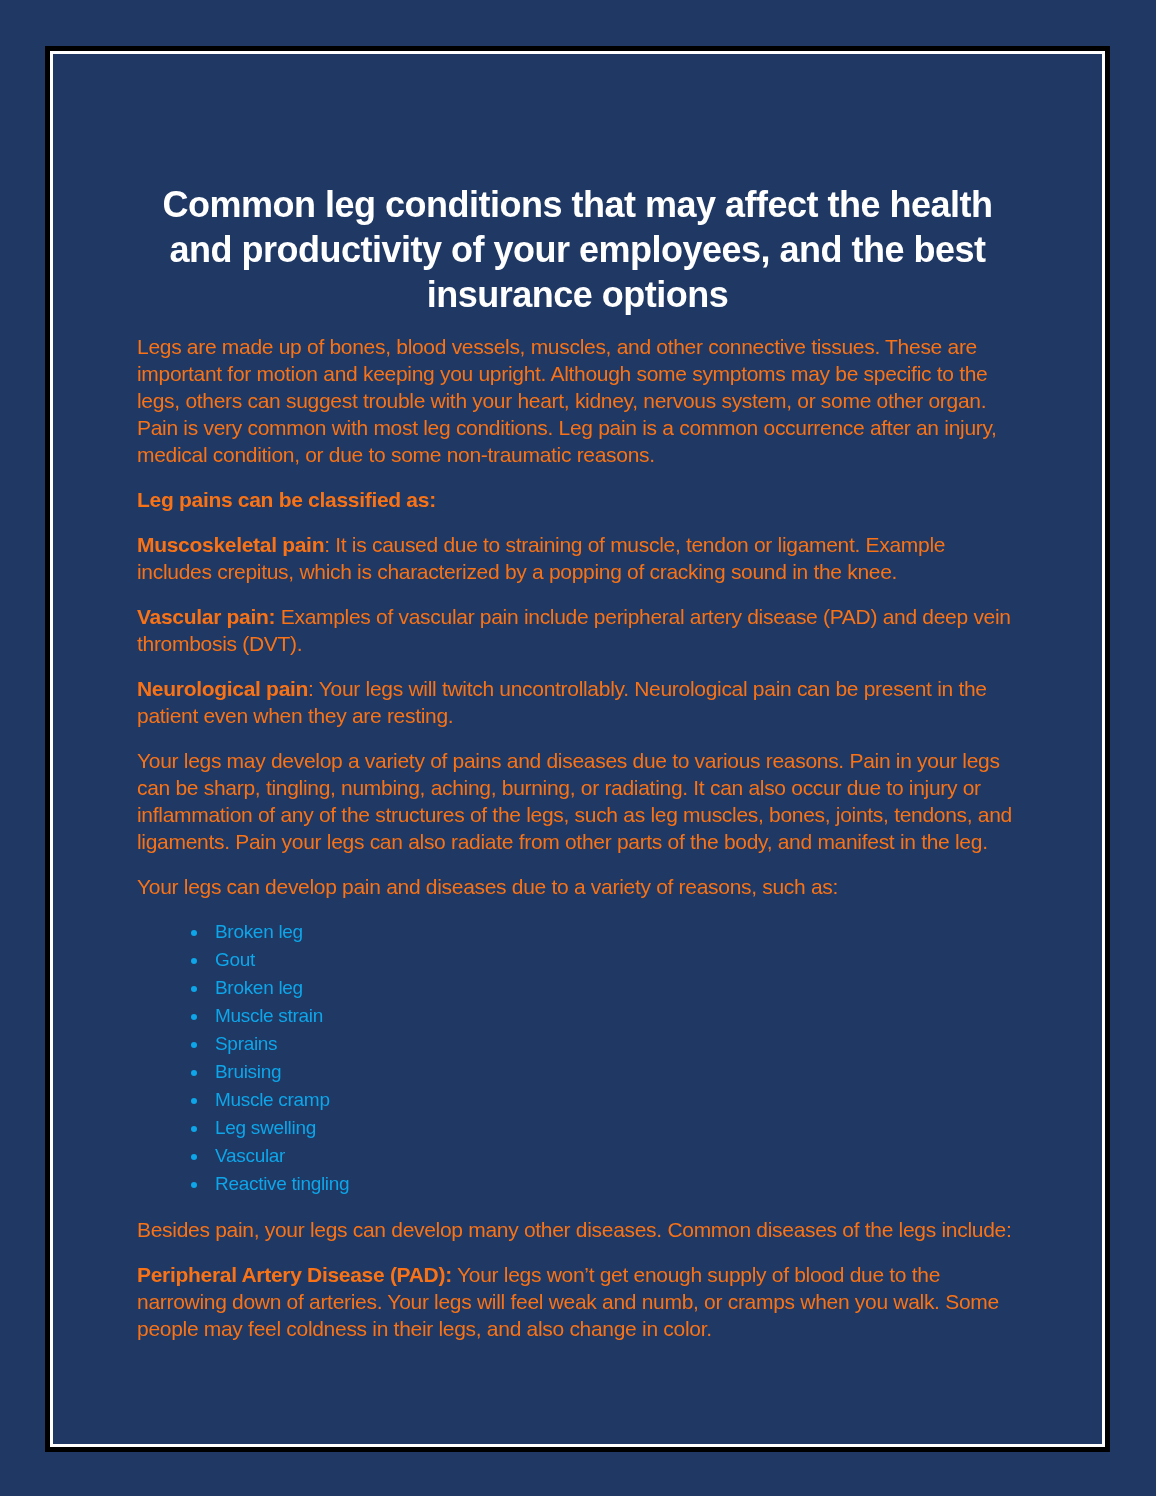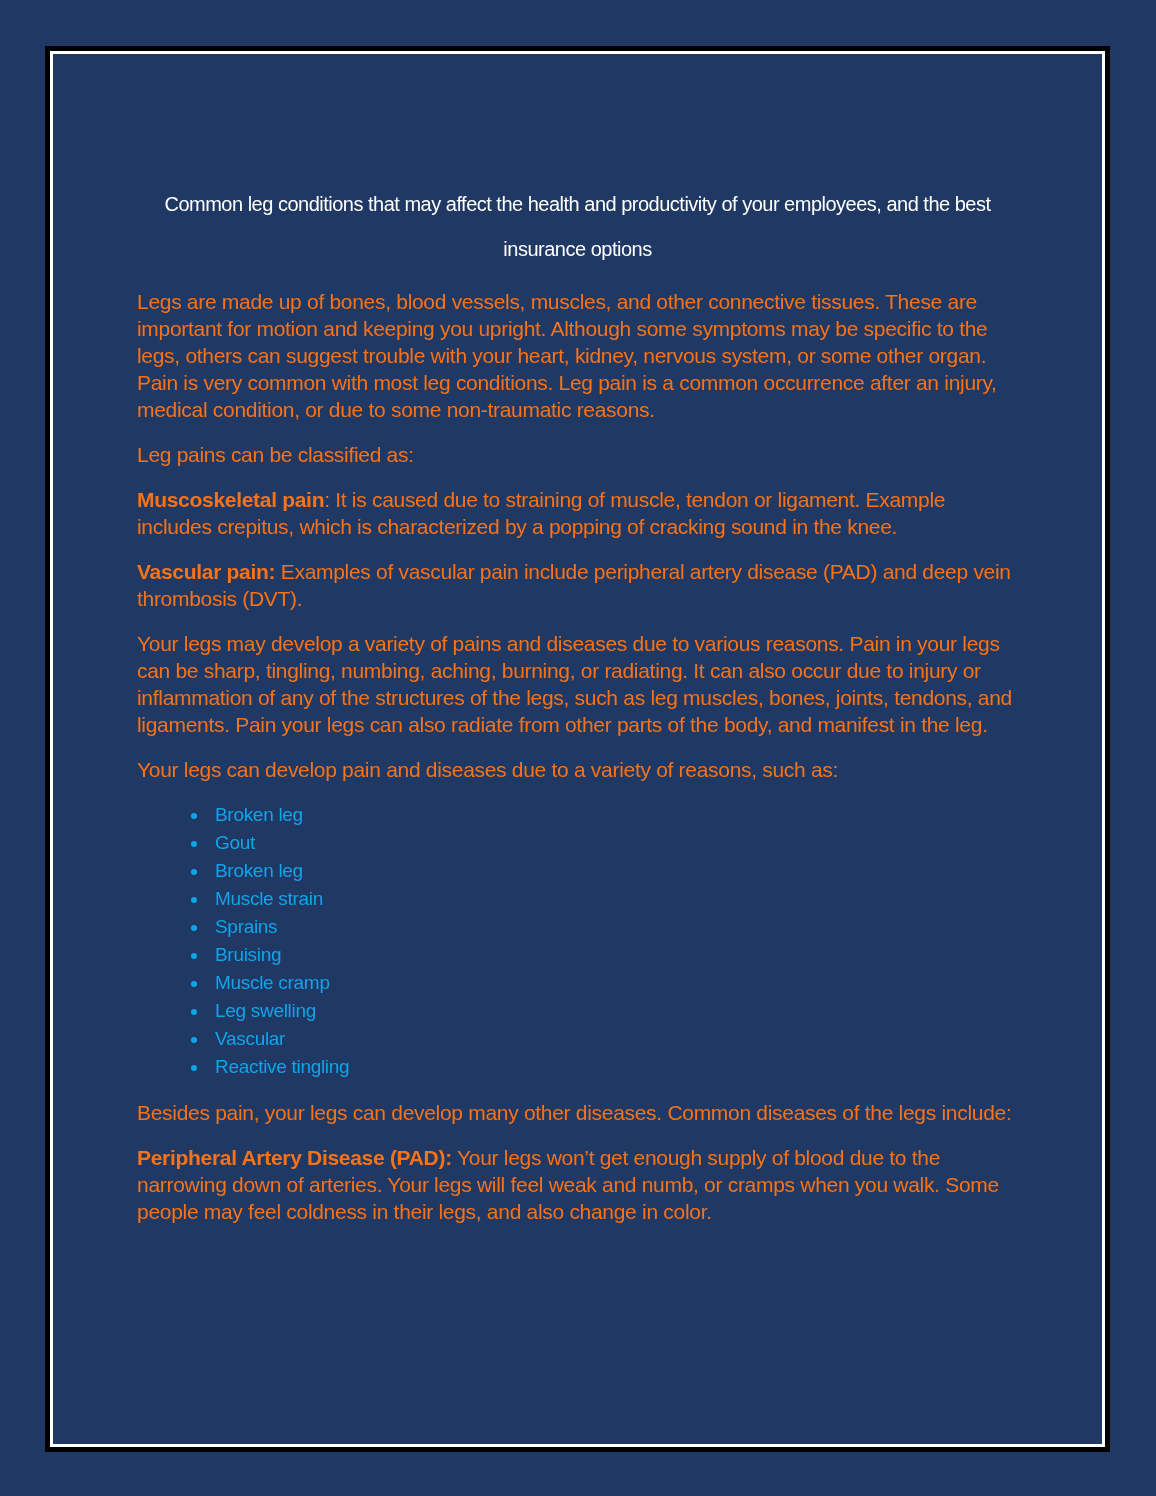--- a/index.html
+++ b/index.html
@@ -28,35 +28,35 @@
     overflow: hidden;
   }
   .content {
     box-sizing: border-box;
     padding: 128px 84px 0 84px;
     color: #ffffff;
   }
   h1.doc-title {
     margin: 0 0 16px 0;
     text-align: center;
-    font-size: 20px;
+    font-size: 36px;
     line-height: 45px;
-    font-weight: normal;
+    font-weight: bold;
     letter-spacing: -0.5px;
     color: #ffffff;
   }
   p.para {
     margin: 0 0 18px 0;
     font-size: 21px;
     line-height: 27px;
     letter-spacing: -0.3px;
     color: #f97316;
   }
   p.bold-head {
-    font-weight: normal;
+    font-weight: bold;
   }
   ul.reasons {
     margin: 0 0 18px 0;
     padding-left: 72px;
     list-style: disc;
   }
   ul.reasons li {
     font-size: 19px;
     line-height: 28px;
     letter-spacing: -0.3px;
@@ -75,20 +75,21 @@
       <h1 class="doc-title">Common leg conditions that may affect the health and productivity of your employees, and the best insurance options</h1>
 
       <p class="para">Legs are made up of bones, blood vessels, muscles, and other connective tissues. These are important for motion and keeping you upright. Although some symptoms may be specific to the legs, others can suggest trouble with your heart, kidney, nervous system, or some other organ. Pain is very common with most leg conditions. Leg pain is a common occurrence after an injury, medical condition, or due to some non-traumatic reasons.</p>
 
       <p class="para bold-head">Leg pains can be classified as:</p>
 
       <p class="para"><strong>Muscoskeletal pain</strong><span>: It is caused due to straining of muscle, tendon or ligament. Example includes crepitus, which is characterized by a popping of cracking sound in the knee.</span></p>
 
       <p class="para"><strong>Vascular pain:</strong><span> Examples of vascular pain include peripheral artery disease (PAD) and deep vein thrombosis (DVT).</span></p>
 
+      <p class="para"><strong>Neurological pain</strong><span>: Your legs will twitch uncontrollably. Neurological pain can be present in the patient even when they are resting.</span></p>
 
       <p class="para">Your legs may develop a variety of pains and diseases due to various reasons. Pain in your legs can be sharp, tingling, numbing, aching, burning, or radiating. It can also occur due to injury or inflammation of any of the structures of the legs, such as leg muscles, bones, joints, tendons, and ligaments. Pain your legs can also radiate from other parts of the body, and manifest in the leg.</p>
 
       <p class="para">Your legs can develop pain and diseases due to a variety of reasons, such as:</p>
 
       <ul class="reasons">
         <li>Broken leg</li>
         <li>Gout</li>
         <li>Broken leg</li>
         <li>Muscle strain</li>

